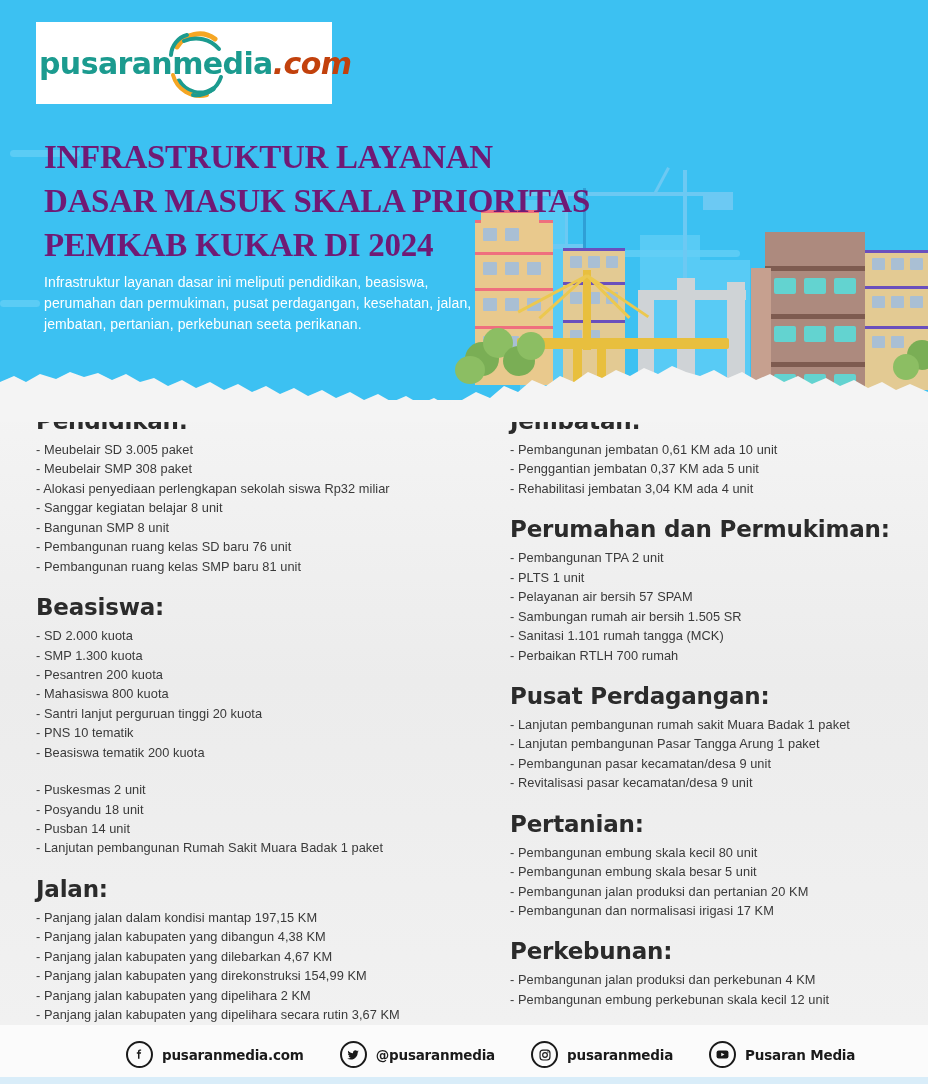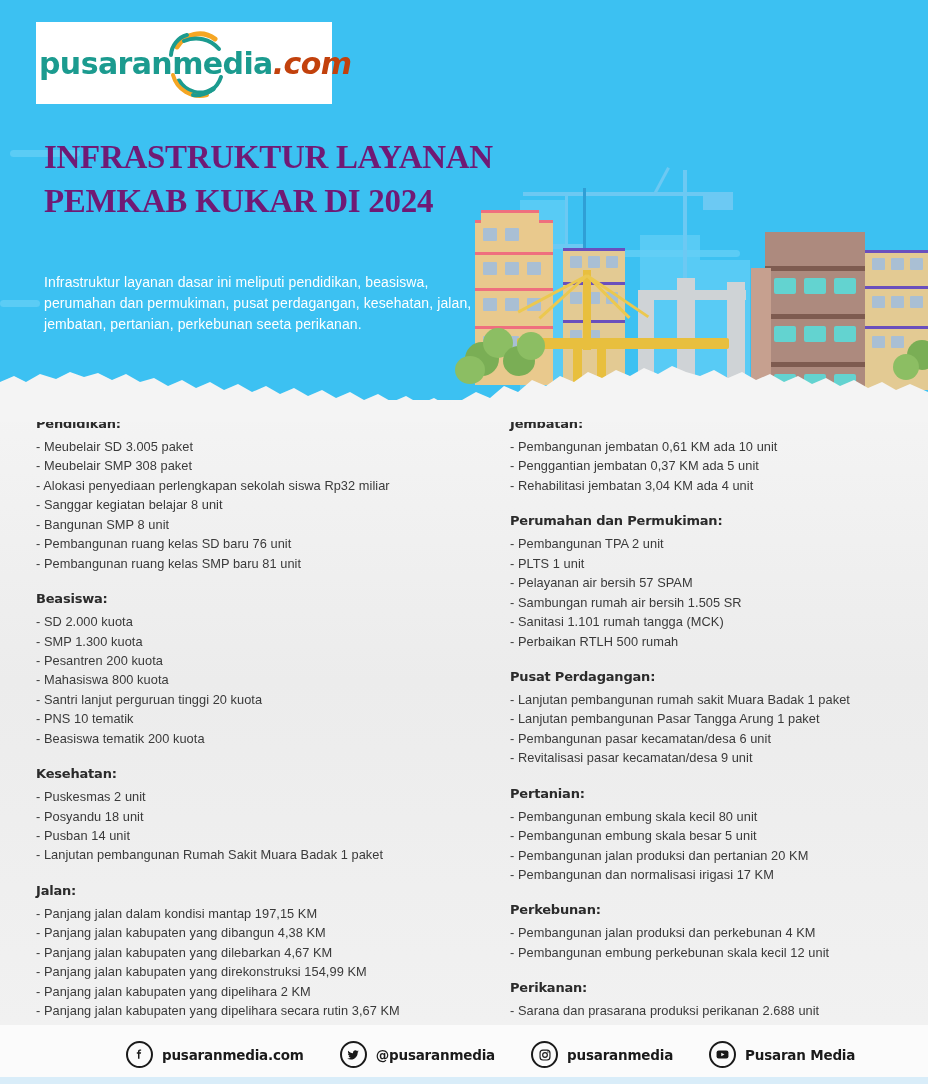--- a/index.html
+++ b/index.html
@@ -71,28 +71,28 @@
     position:absolute; left:0; top:352px; width:928px; height:70px;
     z-index:4;
   }
 
   
   .content {
     position:absolute; left:0; top:400px; width:928px; height:625px;
     background:linear-gradient(180deg,#f4f4f4 0%,#ececec 45%,#f1f1f1 100%);
     z-index:3;
   }
-  .col { position:absolute; top:16px; }
+  .col { position:absolute; top:8px; }
   .col-left  { left:36px;  width:450px; }
   .col-right { left:510px; width:400px; }
 
   .section { margin-bottom:18px; }
   .section h2 {
     font-family:"DejaVu Sans", sans-serif;
-    font-size:13px; font-weight:bold; color:#2b2b2b;
+    font-size:23px; font-weight:bold; color:#2b2b2b;
     letter-spacing:-.2px; margin-bottom:6px;
   }
   .section ul { list-style:none; }
   .section li {
     font-size:12.8px; color:#3a3a3a; line-height:1.52;
     letter-spacing:.05px; white-space:nowrap;
   }
   .section li::before { content:"- "; }
 
   
@@ -240,20 +240,21 @@
     <div class="tree" style="left:28px;top:158px;width:30px;height:30px;"></div>
     <div class="tree" style="left:0px;top:186px;width:30px;height:28px;"></div>
     <div class="tree-d" style="left:48px;top:176px;width:32px;height:30px;"></div>
     <div class="tree" style="left:62px;top:162px;width:28px;height:28px;"></div>
     <div class="tree-d" style="left:452px;top:170px;width:30px;height:30px;"></div>
     <div class="tree" style="left:438px;top:184px;width:26px;height:26px;"></div>
   </div>
 
   <div class="title">
     <div>INFRASTRUKTUR LAYANAN</div>
+    <div>DASAR MASUK SKALA PRIORITAS</div>
     <div>PEMKAB KUKAR DI 2024</div>
   </div>
   <div class="subtitle">Infrastruktur layanan dasar ini meliputi pendidikan, beasiswa, perumahan dan permukiman, pusat perdagangan, kesehatan, jalan, jembatan, pertanian, perkebunan seeta perikanan.</div>
 </div>
 
 <svg class="torn" viewBox="0 0 928 70" preserveAspectRatio="none">
   <path d="M0,30 L14,24 L26,30 L40,22 L56,27 L70,20 L84,25 L98,21 L112,28 L126,22 L140,30 L154,26 L168,34 L182,28 L196,36 L210,30 L224,38 L238,32 L252,40 L266,34 L280,42 L294,36 L308,44 L322,38 L336,46 L350,40 L364,48 L378,42 L392,50 L406,44 L420,52 L434,46 L448,54 L462,48 L476,40 L490,46 L504,34 L518,40 L532,28 L546,34 L560,24 L574,30 L588,20 L602,26 L616,18 L630,24 L644,16 L658,22 L672,14 L686,20 L700,24 L714,18 L728,26 L742,20 L756,28 L770,22 L784,30 L798,24 L812,32 L826,26 L840,34 L854,28 L868,36 L882,30 L896,38 L910,32 L928,40 L928,70 L0,70 Z" fill="#f4f4f4"></path>
 </svg>
 
 <div class="content">
@@ -276,21 +277,20 @@
           <li>SD 2.000 kuota</li>
           <li>SMP 1.300 kuota</li>
           <li>Pesantren 200 kuota</li>
           <li>Mahasiswa 800 kuota</li>
           <li>Santri lanjut perguruan tinggi 20 kuota</li>
           <li>PNS 10 tematik</li>
           <li>Beasiswa tematik 200 kuota</li>
         </ul>
       </div>
       <div class="section">
-        <h2>Kesehatan:</h2>
         <ul>
           <li>Puskesmas 2 unit</li>
           <li>Posyandu 18 unit</li>
           <li>Pusban 14 unit</li>
           <li>Lanjutan pembangunan Rumah Sakit Muara Badak 1 paket</li>
         </ul>
       </div>
       <div class="section">
         <h2>Jalan:</h2>
         <ul>
@@ -313,29 +313,29 @@
         </ul>
       </div>
       <div class="section">
         <h2>Perumahan dan Permukiman:</h2>
         <ul>
           <li>Pembangunan TPA 2 unit</li>
           <li>PLTS 1 unit</li>
           <li>Pelayanan air bersih 57 SPAM</li>
           <li>Sambungan rumah air bersih 1.505 SR</li>
           <li>Sanitasi 1.101 rumah tangga (MCK)</li>
-          <li>Perbaikan RTLH 500 rumah</li>
+          <li>Perbaikan RTLH 700 rumah</li>
         </ul>
       </div>
       <div class="section">
         <h2>Pusat Perdagangan:</h2>
         <ul>
           <li>Lanjutan pembangunan rumah sakit Muara Badak 1 paket</li>
           <li>Lanjutan pembangunan Pasar Tangga Arung 1 paket</li>
-          <li>Pembangunan pasar kecamatan/desa 6 unit</li>
+          <li>Pembangunan pasar kecamatan/desa 9 unit</li>
           <li>Revitalisasi pasar kecamatan/desa 9 unit</li>
         </ul>
       </div>
       <div class="section">
         <h2>Pertanian:</h2>
         <ul>
           <li>Pembangunan embung skala kecil 80 unit</li>
           <li>Pembangunan embung skala besar 5 unit</li>
           <li>Pembangunan jalan produksi dan pertanian 20 KM</li>
           <li>Pembangunan dan normalisasi irigasi 17 KM</li>

